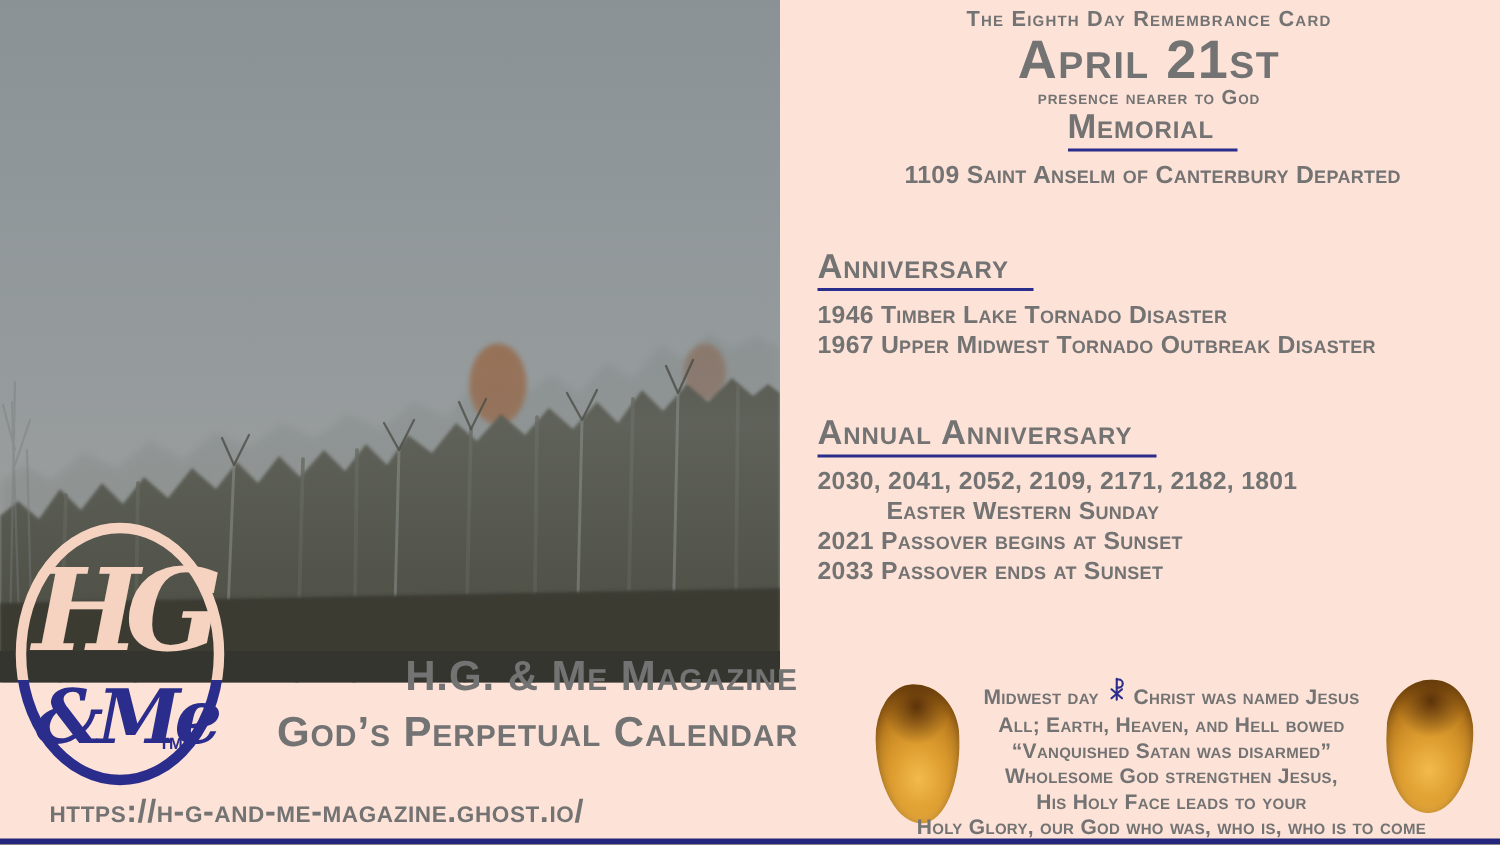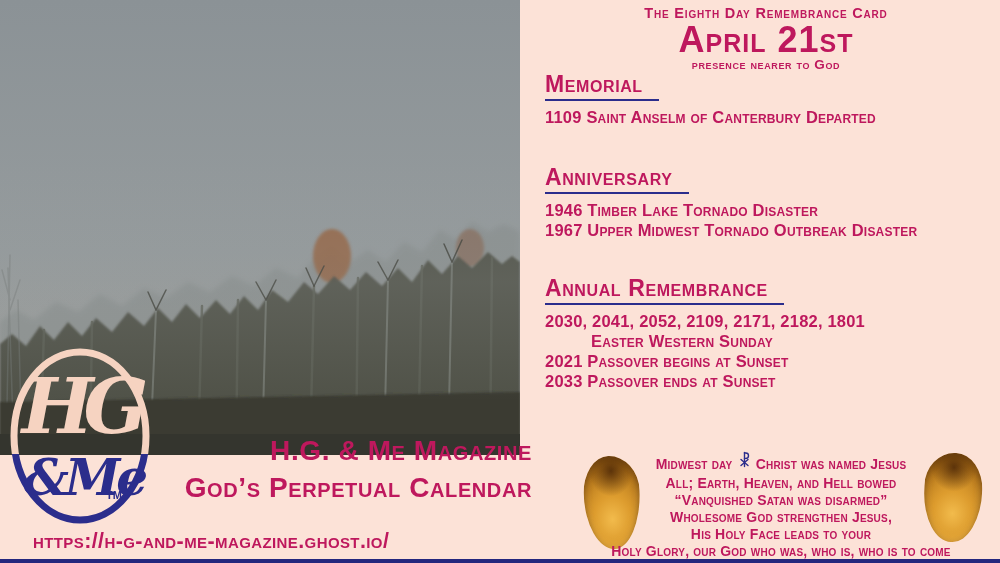--- a/index.html
+++ b/index.html
@@ -1,32 +1,32 @@
 <!DOCTYPE html>
 <html><head>
 <meta charset="utf-8">
 <style>
   html,body{margin:0;padding:0;background:#555;}
   .card{
     position:relative;width:1000px;height:563px;overflow:hidden;
     background:#fce2d7;
     font-family:"Liberation Sans",sans-serif;
   }
-  .sc{font-variant:small-caps;font-weight:700;color:#be185d;}
+  .sc{font-variant:small-caps;font-weight:700;color:#737373;}
   
   .photo{position:absolute;left:0;top:0;width:520px;height:455px;overflow:hidden;}
   .photo svg{display:block;width:100%;height:100%;}
   
   .hdr{position:absolute;left:532px;top:4px;width:468px;text-align:center;}
   .hdr-title{font-size:14.5px;letter-spacing:.8px;line-height:18px;}
   .hdr-date{font-size:36px;letter-spacing:1px;line-height:35px;}
   .hdr-tag{font-size:13.5px;letter-spacing:.6px;line-height:16px;}
   
   .sec{position:absolute;left:545px;right:8px;}
-  .sec-memorial{top:71px;}
+  .sec-memorial{top:71px;text-align:center;}
   .sec-anniversary{top:164px;}
   .sec-annual{top:275px;}
   .heading{margin:0 0 6px 0;font-size:23px;letter-spacing:.6px;
     display:inline-block;border-bottom:2.5px solid #2b2d8c;padding:0 16px 1px 0;}
   .sec .item{font-size:16.5px;line-height:20px;letter-spacing:.2px;}
   .item.indent{padding-left:46px;}
   
   .logo{position:absolute;left:6px;top:347px;width:152px;height:178px;}
   
   .brand{position:absolute;left:120px;top:432px;width:412px;text-align:right;}
@@ -146,21 +146,21 @@
     <div class="sc item">1109 Saint Anselm of Canterbury Departed</div>
   </section>
 
   <section class="sec sec-anniversary">
     <h2 class="sc heading">Anniversary</h2><br>
     <div class="sc item">1946 Timber Lake Tornado Disaster</div>
     <div class="sc item">1967 Upper Midwest Tornado Outbreak Disaster</div>
   </section>
 
   <section class="sec sec-annual">
-    <h2 class="sc heading">Annual Remembrance</h2><br>
+    <h2 class="sc heading">Annual Anniversary</h2><br>
     <div class="sc item">2030, 2041, 2052, 2109, 2171, 2182, 1801</div>
     <div class="sc item indent">Easter Western Sunday</div>
     <div class="sc item">2021 Passover begins at Sunset</div>
     <div class="sc item">2033 Passover ends at Sunset</div>
   </section>
 
   <div class="logo">
     <svg viewBox="0 0 152 178" width="152" height="178">
       <defs>
         <linearGradient id="ringGrad" x1="0" y1="0" x2="0" y2="1">

